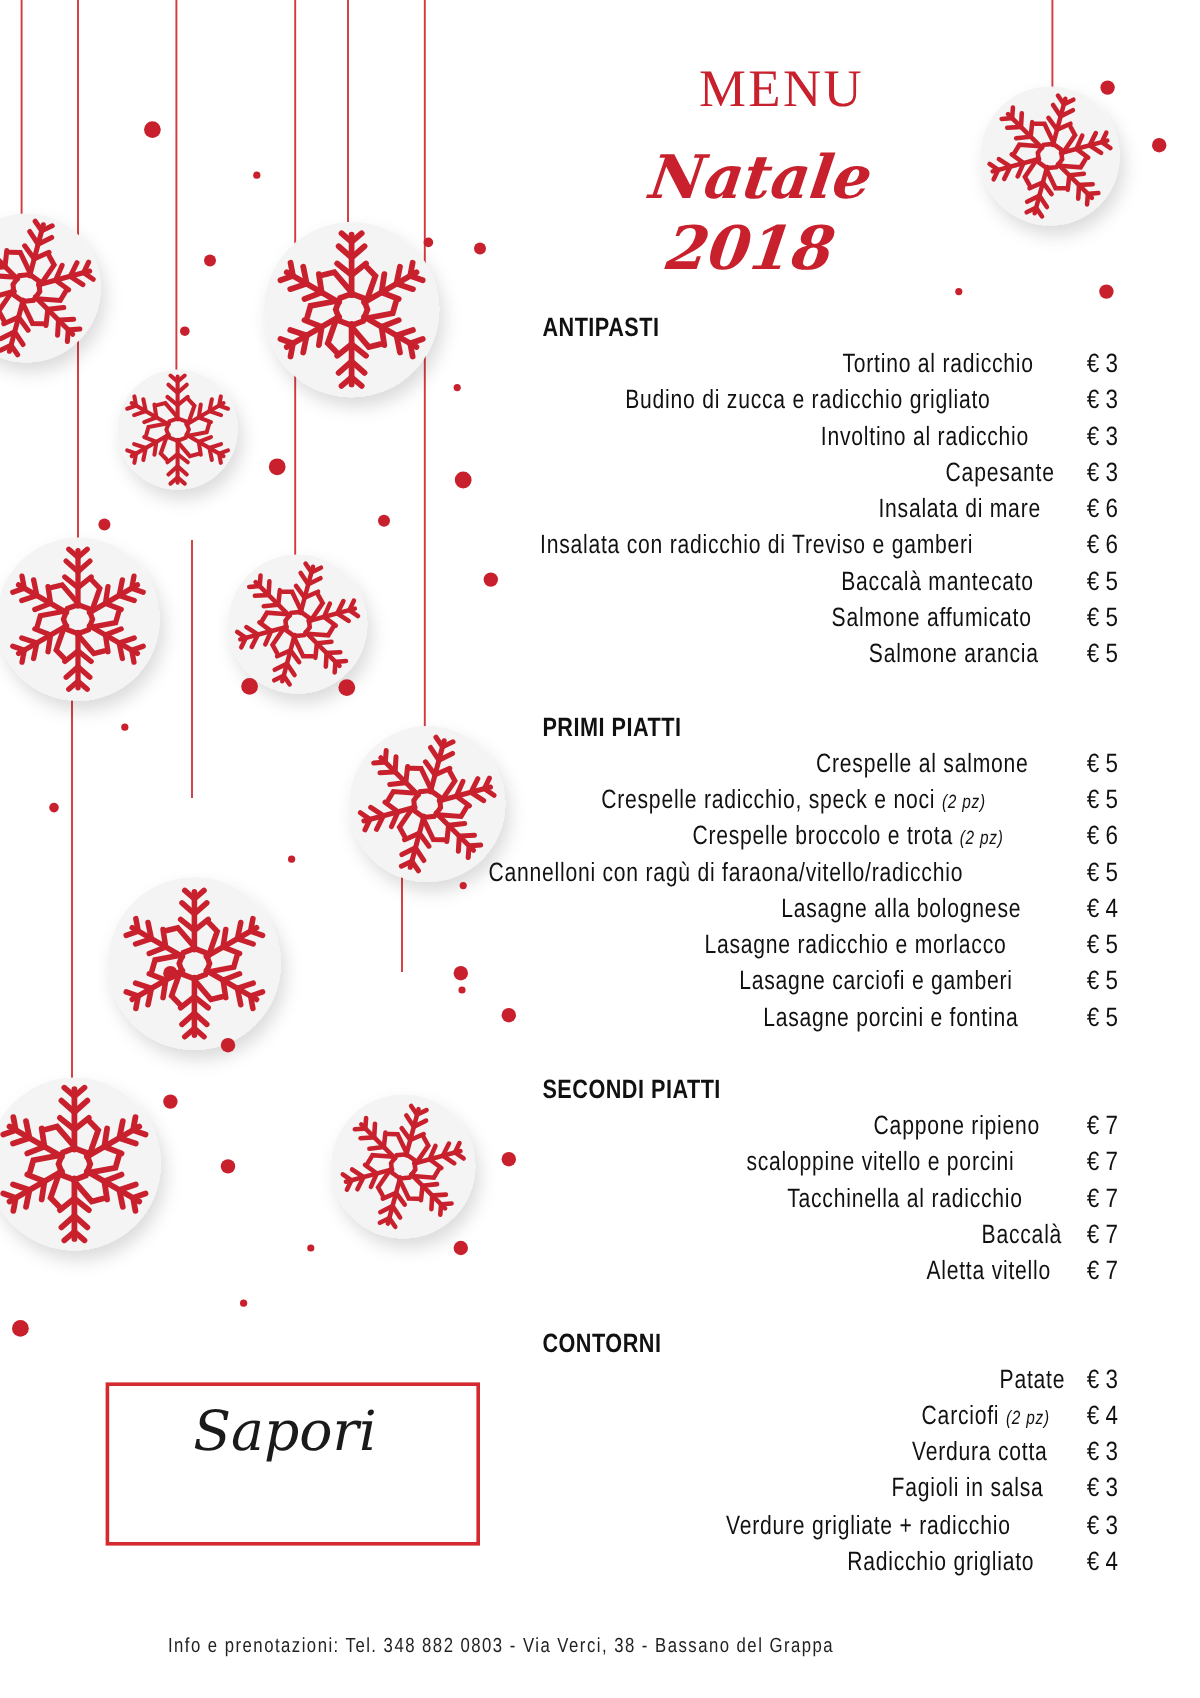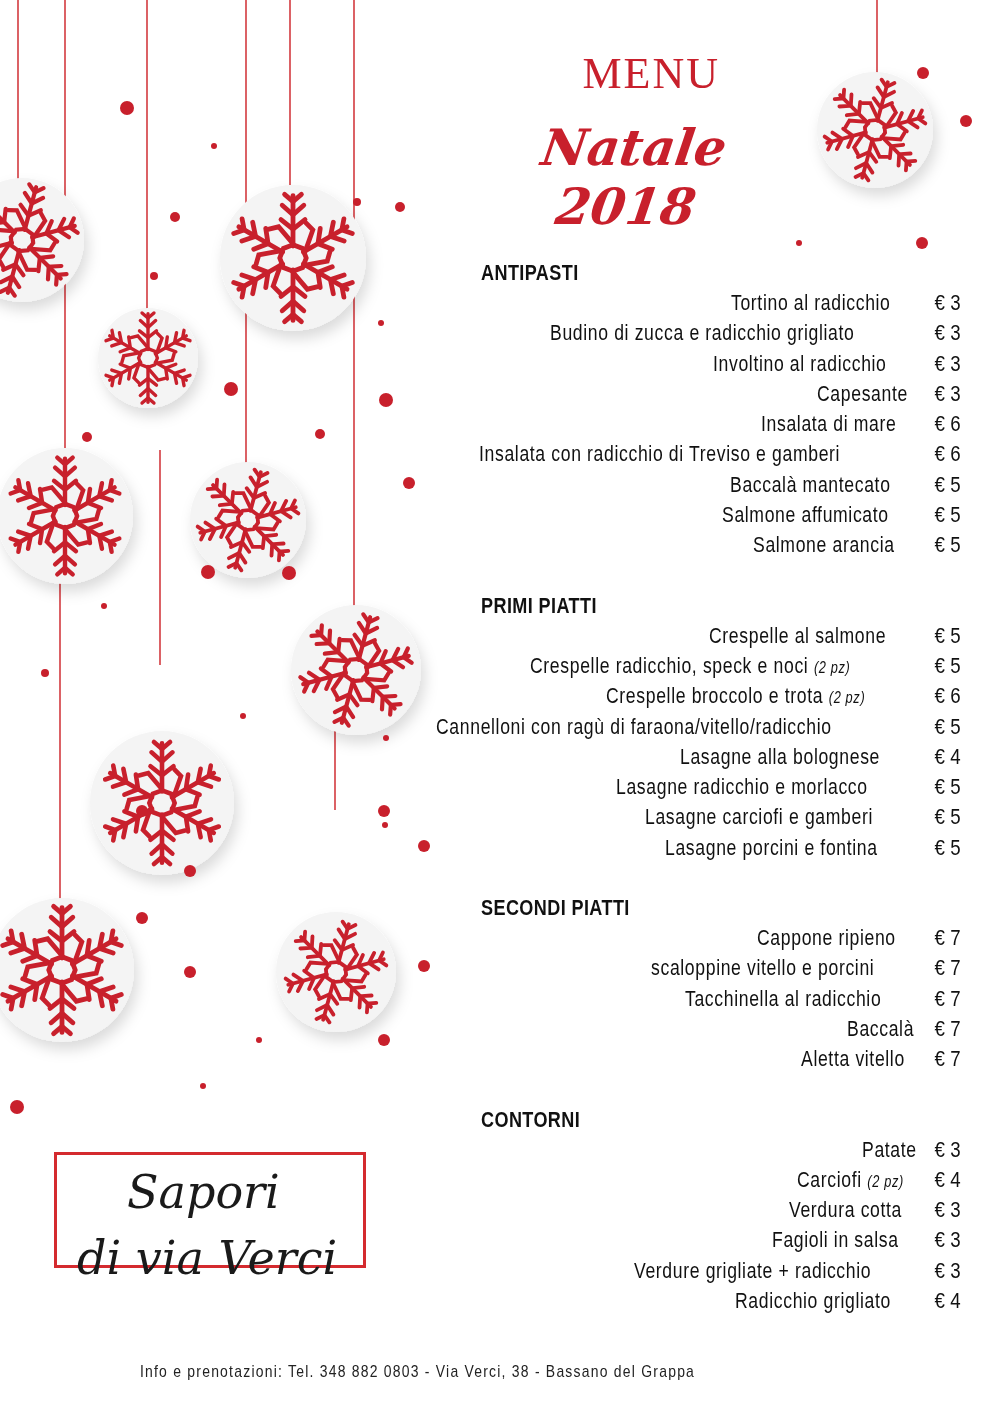--- a/index.html
+++ b/index.html
@@ -3,29 +3,29 @@
 <meta charset="utf-8">
 <style>
   html,body{margin:0;padding:0;background:#fff;}
   body{width:1000px;height:1415px;position:relative;overflow:hidden;font-family:"Liberation Sans",sans-serif;}
   #deco{position:absolute;left:0;top:0;width:1000px;height:1415px;}
   .title-menu{position:absolute;left:520px;top:48px;width:200px;text-align:right;
     font-family:"Liberation Serif",serif;font-size:44px;letter-spacing:2px;color:#c8202c;}
   .title-natale{position:absolute;left:470px;top:118px;width:320px;text-align:center;
     font-family:"DejaVu Serif",serif;font-style:italic;font-weight:bold;font-size:50px;color:#c8202c;
     transform:skewX(-8deg);}
-  .menu{position:absolute;left:481px;top:258px;width:480px;}
+  .menu{position:absolute;left:452px;top:258px;width:480px;}
   .section{margin-bottom:30px;}
   .section-title{font-family:"Liberation Sans Narrow","Liberation Sans",sans-serif;font-weight:bold;font-size:22px;
     color:#111;height:30px;line-height:30px;transform:scaleX(0.82);transform-origin:left center;letter-spacing:0.5px;}
   .row{display:flex;justify-content:flex-end;height:30.3px;line-height:30px;font-size:22px;color:#111;}
   .row .name{transform:scaleX(0.80);transform-origin:left center;white-space:nowrap;letter-spacing:0.8px;}
   .row .note{font-style:italic;font-size:16px;}
   .row .price{transform:scaleX(0.85);transform-origin:right center;white-space:nowrap;}
-  .logo{position:absolute;left:54px;top:1152px;width:312px;height:116px;border:3px solid #d42a2f;box-sizing:border-box;}
+  .logo{position:absolute;left:88px;top:1152px;width:312px;height:136px;border:3px solid #d42a2f;box-sizing:border-box;}
   .logo-l1{position:absolute;left:70px;top:10px;font-family:"DejaVu Serif",serif;font-style:italic;font-size:46px;color:#1a1a1a;}
   .logo-l2{position:absolute;left:20px;top:76px;font-family:"DejaVu Serif",serif;font-style:italic;font-size:46px;color:#1a1a1a;}
   .footer{position:absolute;left:0;top:1362px;width:836px;text-align:center;font-size:17px;color:#222;letter-spacing:1.5px;}
   .footer span{display:inline-block;transform:scaleX(0.82);}
 </style>
 </head>
 <body>
 
 <svg id="deco" viewBox="0 0 1000 1415" xmlns="http://www.w3.org/2000/svg">
   <defs>
@@ -253,16 +253,15 @@
       </div>
     <div class="row">
         <span class="name"><span>Radicchio grigliato</span></span>
         <span class="price">€ 4</span>
       </div>
   </div>
 </div>
 
 <div class="logo">
   <div class="logo-l1">Sapori</div>
-  <div class="logo-l2">di via Verci</div>
 </div>
 
 <div class="footer"><span>Info e prenotazioni: Tel. 348 882 0803 - Via Verci, 38 - Bassano del Grappa</span></div>
 
 </body></html>

